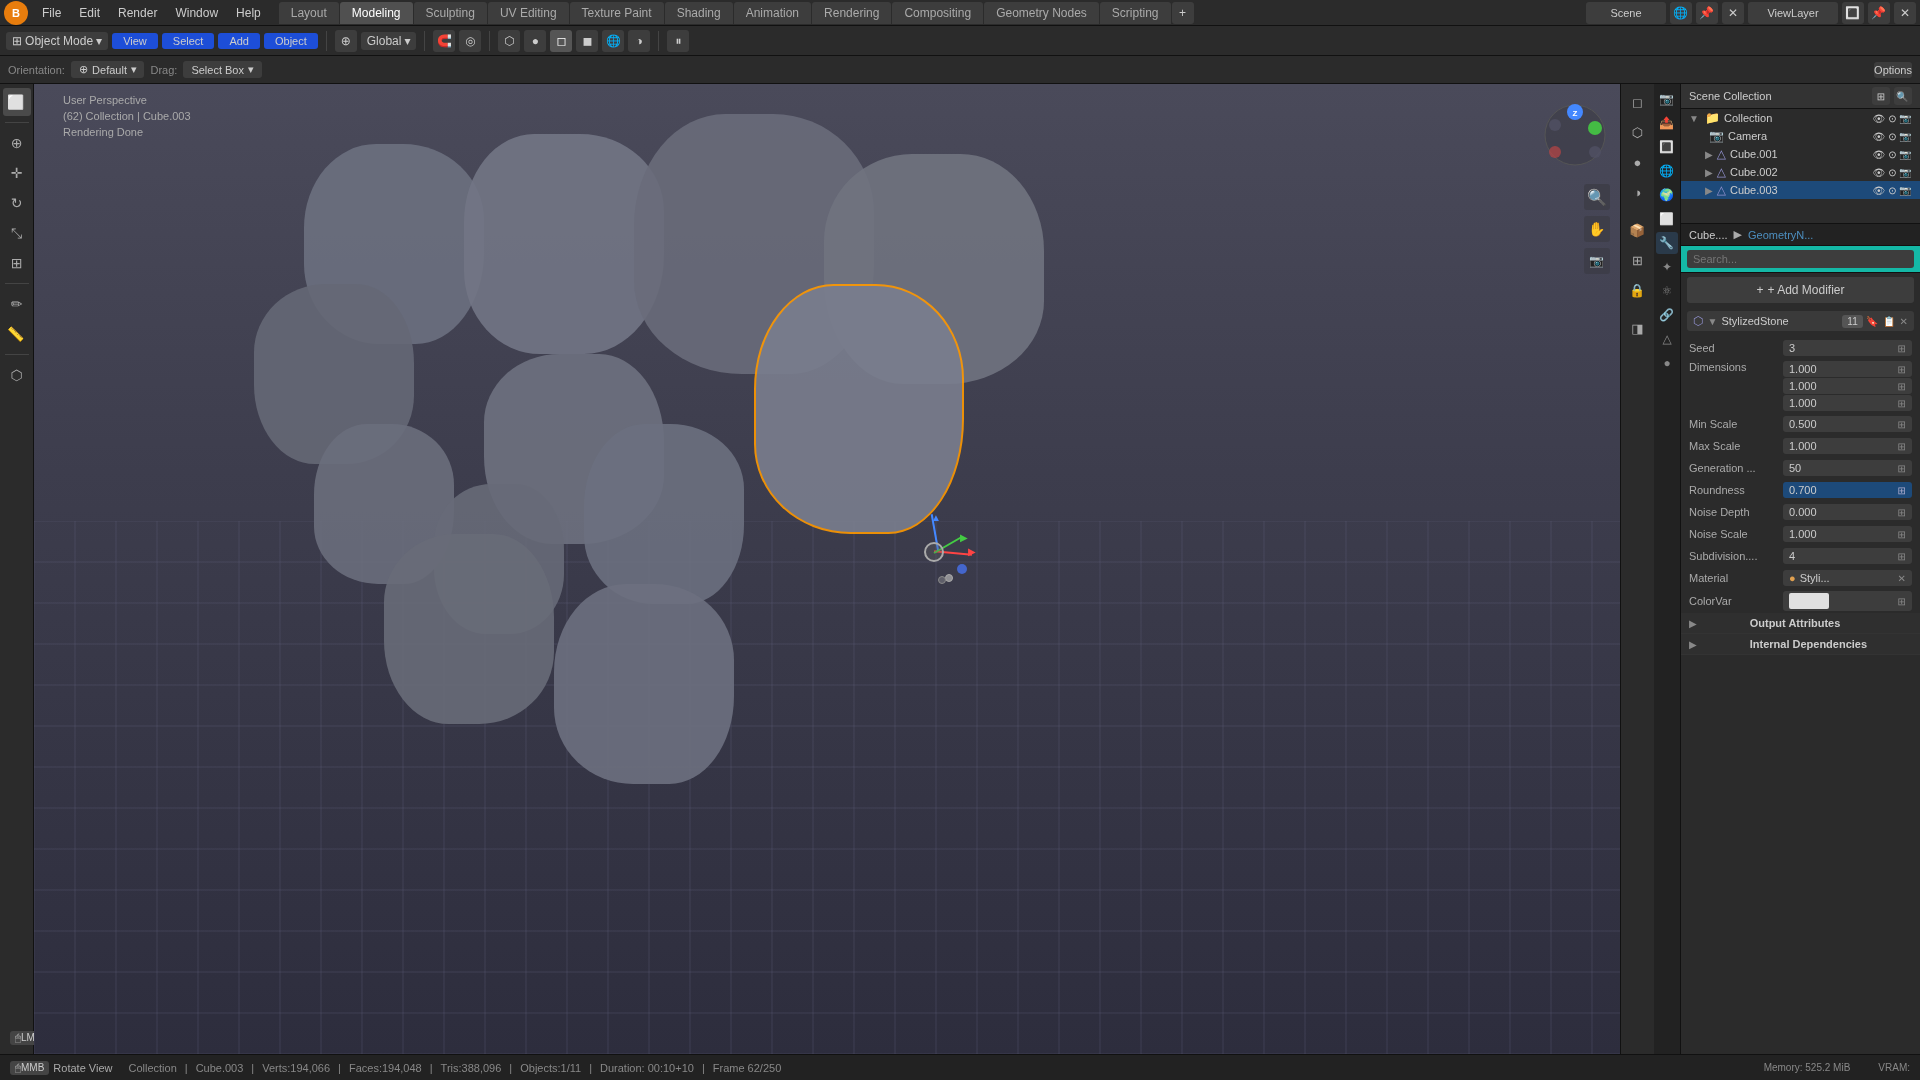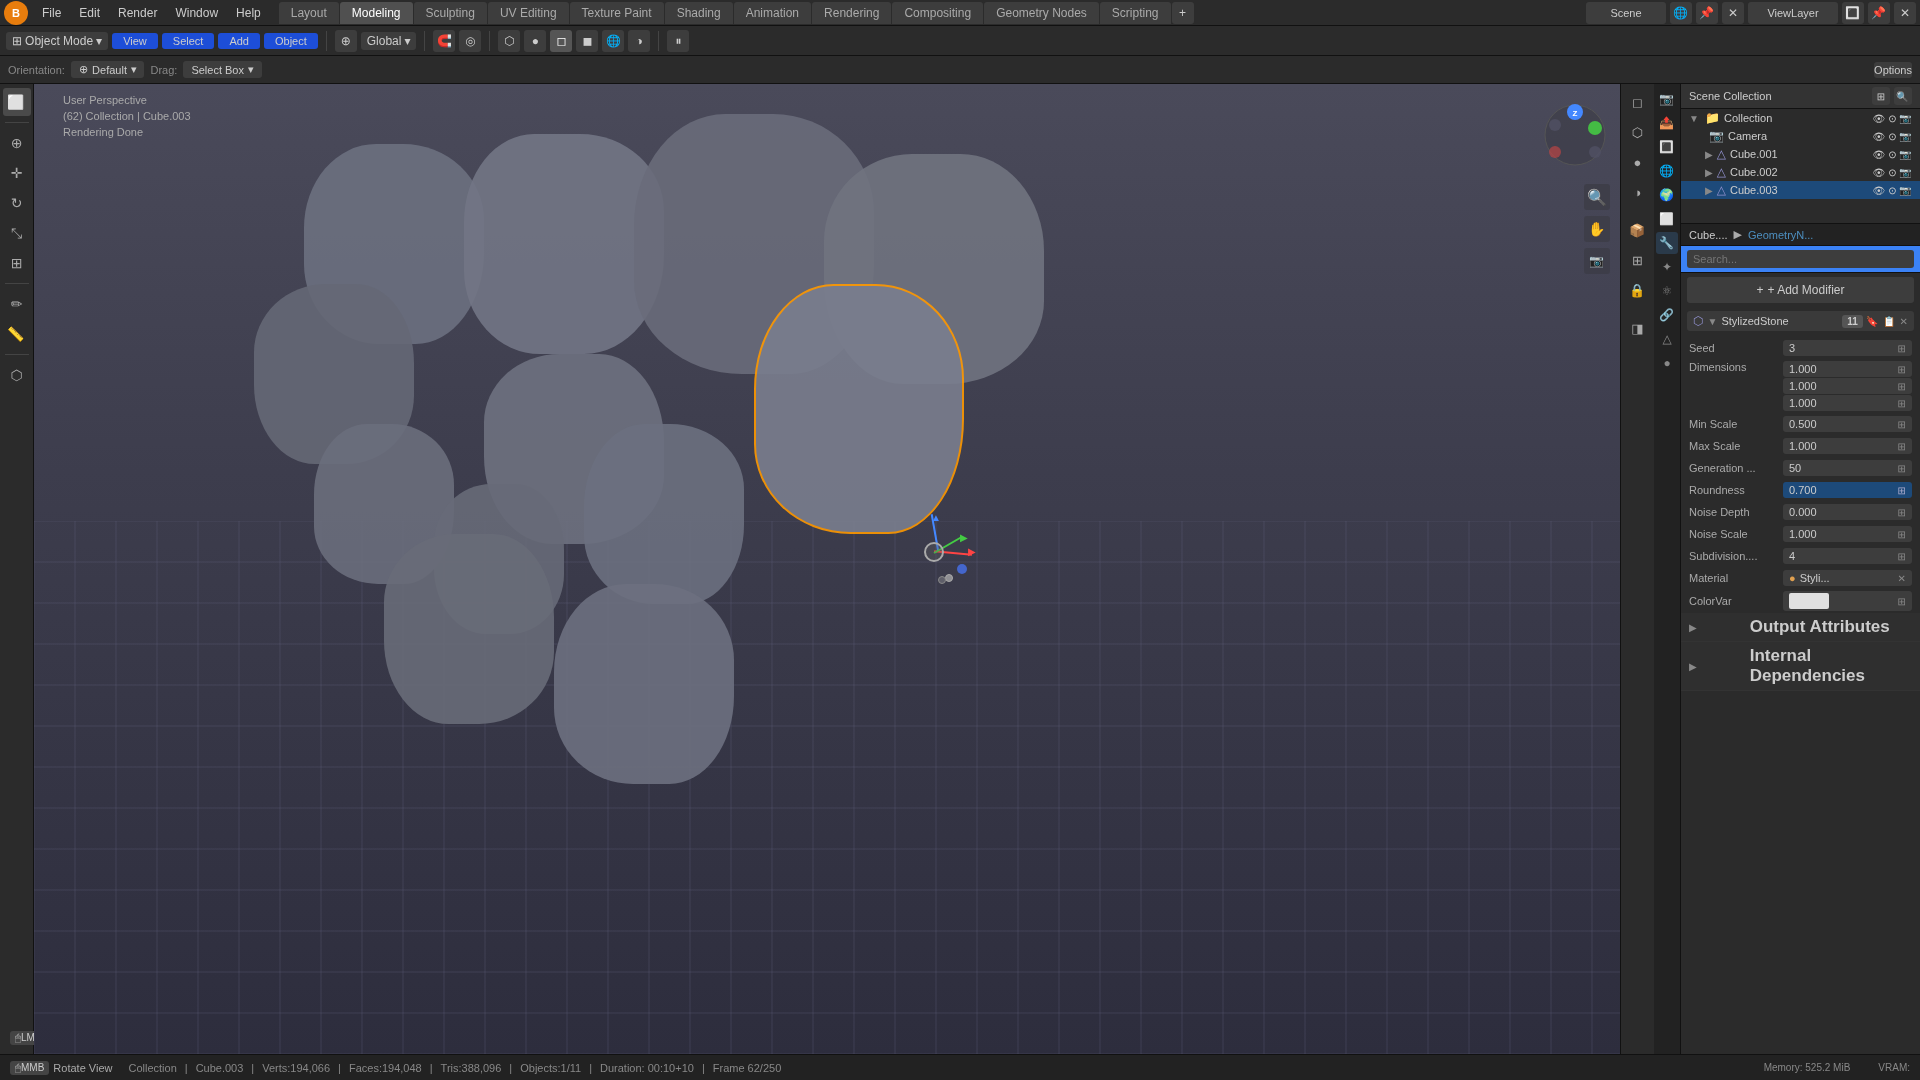--- a/index.html
+++ b/index.html
@@ -63,30 +63,30 @@
     .outliner-indent { width: 12px; flex-shrink: 0; }
     .outliner-arrow { font-size: 10px; color: #888; width: 12px; }
     .outliner-visibility { display: flex; gap: 3px; margin-left: auto; }
     .vis-icon { font-size: 10px; color: #888; cursor: pointer; }
     .vis-icon.active { color: #ccc; }
 
     
     #properties-area { flex: 1; background: #2b2b2b; overflow-y: auto; padding: 0; }
     .prop-section { border-bottom: 1px solid #333; }
     .prop-section-header { display: flex; align-items: center; padding: 4px 8px; background: #2f2f2f; cursor: pointer; gap: 4px; }
-    .prop-section-title { font-size: 17px; font-weight: bold; color: #ccc; padding-left: 45px; }
+    .prop-section-title { font-size: 11px; font-weight: bold; color: #ccc; padding-left: 45px; }
     .prop-row { display: flex; align-items: center; padding: 2px 8px; gap: 4px; min-height: 22px; }
     .prop-label { color: #aaa; font-size: 11px; flex: 0 0 90px; }
     .prop-value { flex: 1; background: #3d3d3d; border-radius: 3px; padding: 2px 6px; font-size: 11px; color: #ccc; display: flex; align-items: center; justify-content: space-between; }
     .prop-value.highlighted { background: #1d4a7a; }
     .prop-vector { display: flex; flex-direction: column; gap: 1px; flex: 1; }
     .prop-vector-row { background: #3d3d3d; border-radius: 3px; padding: 2px 6px; font-size: 11px; color: #ccc; display: flex; align-items: center; justify-content: space-between; }
     .add-modifier-btn { width: 100%; background: #3d3d3d; color: #ccc; padding: 6px; border-radius: 3px; cursor: pointer; font-size: 12px; display: flex; align-items: center; justify-content: center; gap: 4px; margin-bottom: 4px; }
     .modifier-header-row { display: flex; align-items: center; padding: 3px 6px; background: #3a3a3a; border-radius: 3px; gap: 4px; margin-bottom: 2px; }
-    .modifier-count { background: #555; padding: 1px 5px; border-radius: 3px; font-size: 10px; font-weight: bold; }
+    .modifier-count { background: #555; padding: 1px 5px; border-radius: 3px; font-size: 10px; }
 
     
     #props-breadcrumb { display: flex; align-items: center; padding: 4px 8px; background: #222; gap: 6px; font-size: 11px; color: #aaa; border-bottom: 1px solid #111; }
 
     
     #status-bar { display: flex; align-items: center; height: 26px; background: #222; border-top: 1px solid #111; padding: 0 10px; font-size: 11px; color: #aaa; gap: 16px; }
     .status-left { display: flex; gap: 16px; flex-direction: column; }
     .status-item { display: flex; align-items: center; gap: 4px; }
     .status-key { background: #444; padding: 1px 5px; border-radius: 3px; font-size: 10px; color: #ccc; }
     .status-right { margin-left: auto; display: flex; gap: 28px; color: #888; font-size: 10px; }
@@ -101,21 +101,21 @@
 
     
     #full-right { display: flex; flex-direction: row; height: 100%; }
 
     
     ::-webkit-scrollbar { width: 6px; height: 6px; }
     ::-webkit-scrollbar-track { background: #222; }
     ::-webkit-scrollbar-thumb { background: #555; border-radius: 3px; }
 
     
-    #props-search { display: flex; align-items: center; padding: 4px 6px; background: #3b82f6; border-bottom: 1px solid #111; }
+    #props-search { display: flex; align-items: center; padding: 4px 6px; background: #14b8a6; border-bottom: 1px solid #111; }
     #props-search input { flex: 1; background: #3d3d3d; border: none; color: #ccc; padding: 3px 6px; border-radius: 3px; font-size: 11px; outline: none; }
 
     .collapse-arrow { color: #888; font-size: 10px; margin-right: 4px; }
 
     
     .stone { position: absolute; background: #6b7080; border-radius: 30% 40% 35% 45% / 40% 35% 45% 30%; opacity: 0.9; }
     .stone-selected { border: 2px solid #ff9900; }
   </style>
 </head>
 <body>

